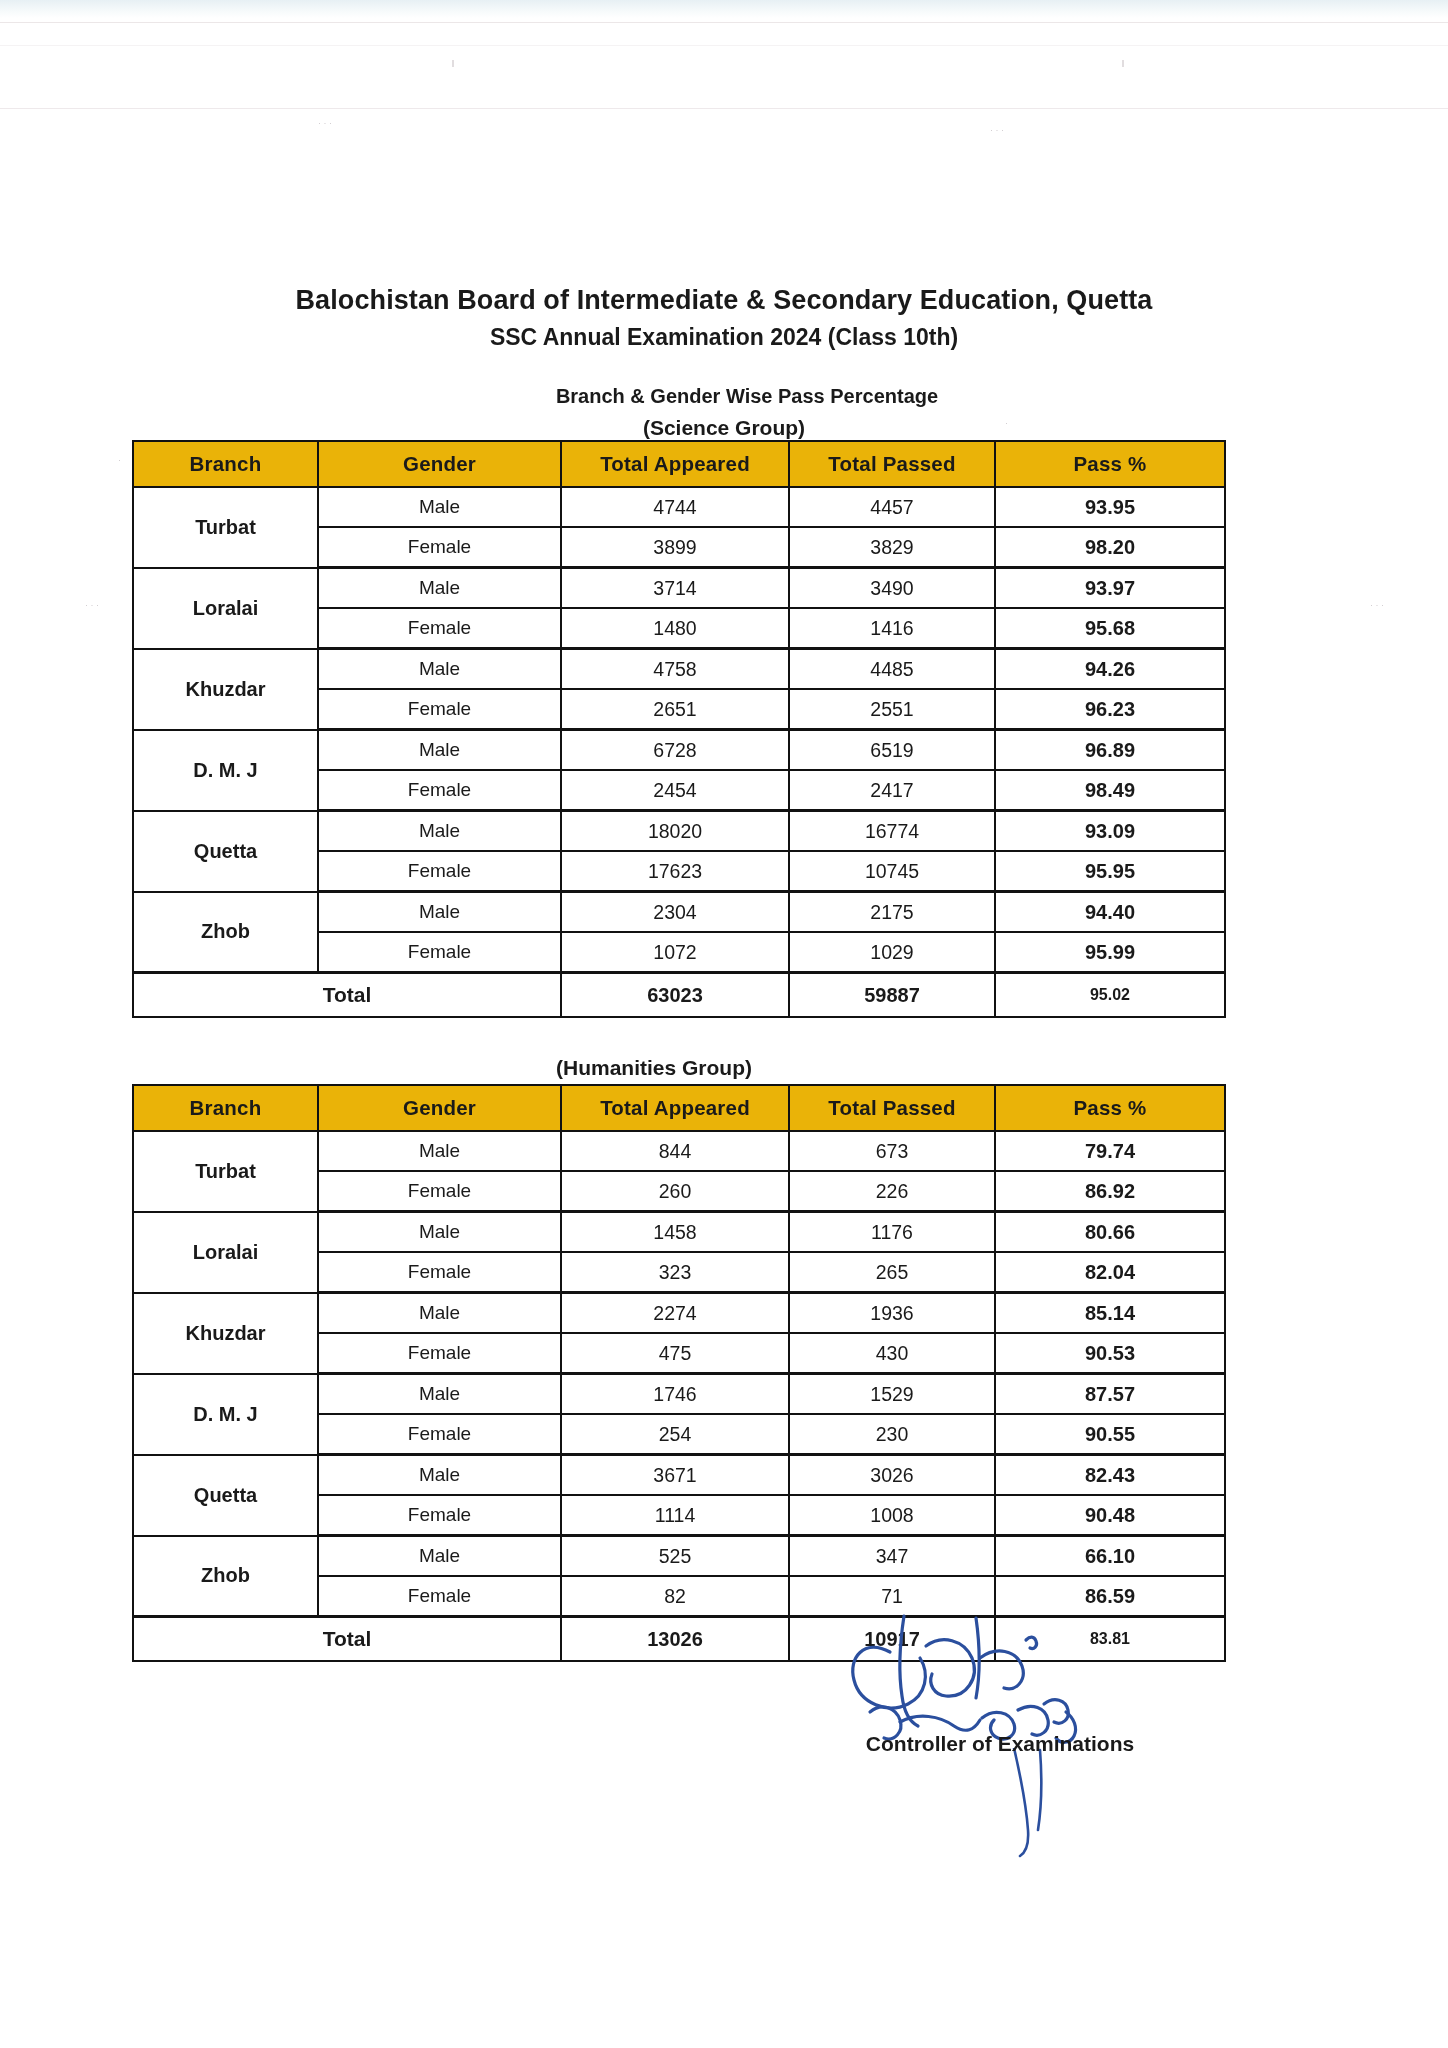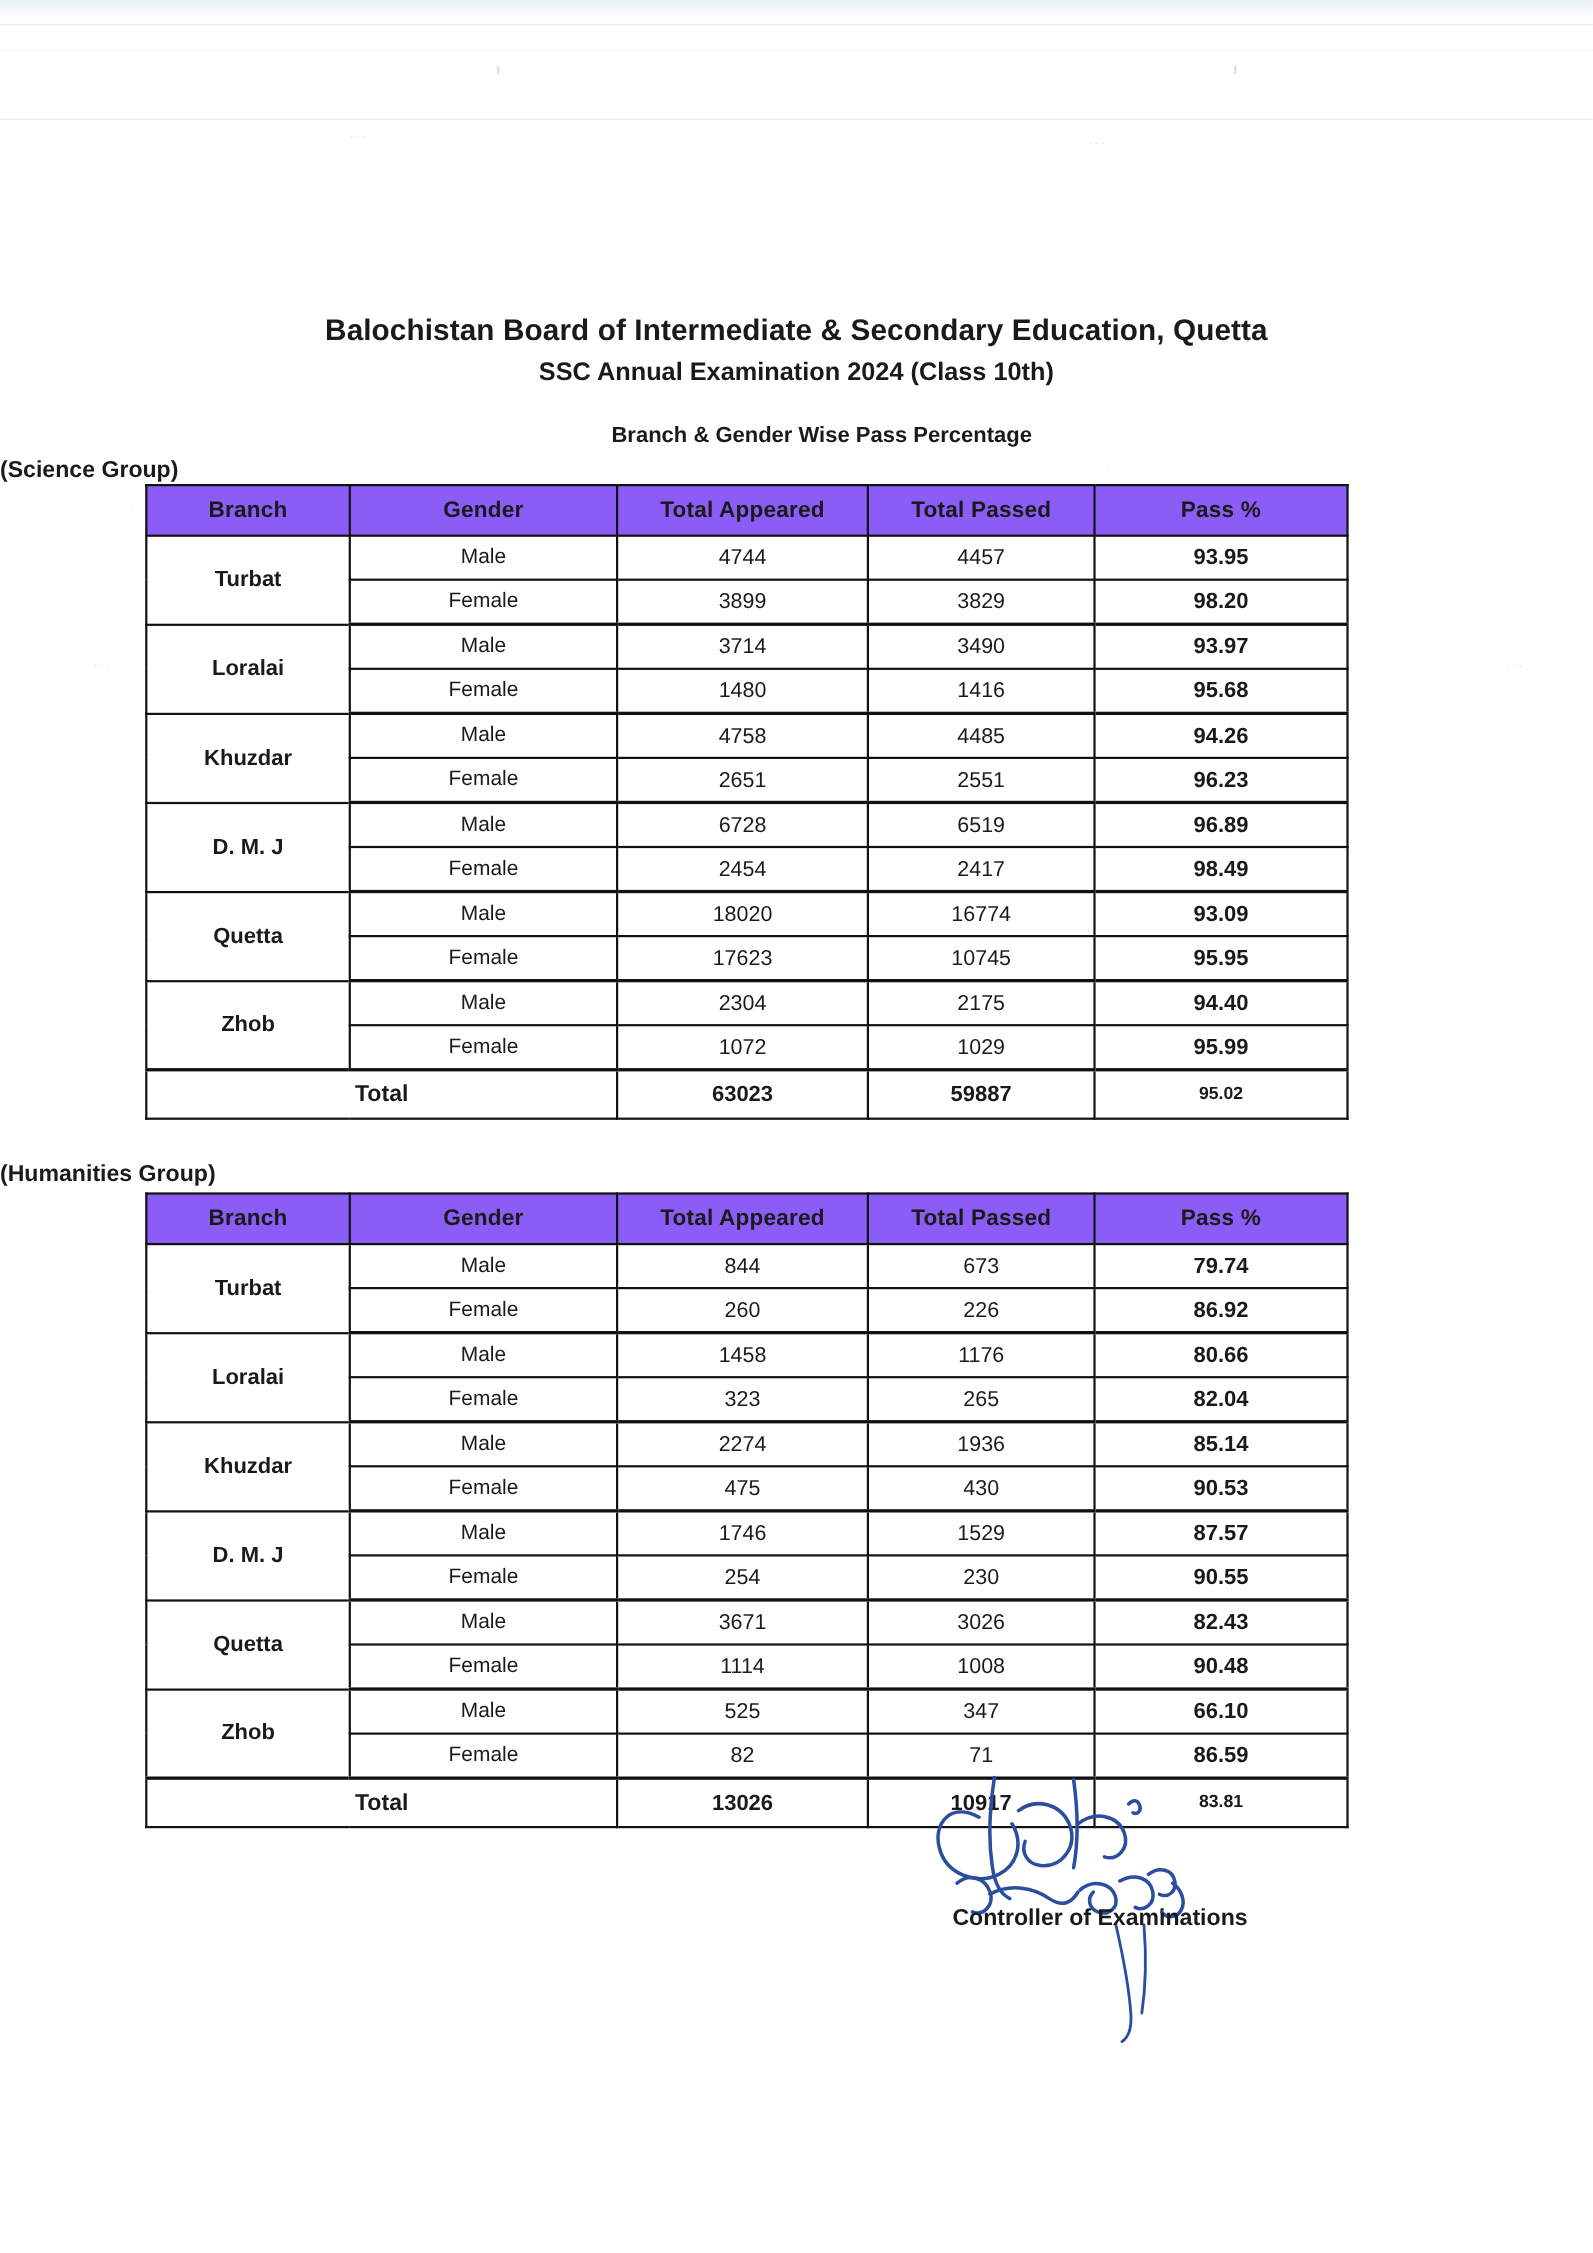--- a/index.html
+++ b/index.html
@@ -77,21 +77,21 @@
   .section-title {
     display: inline-block;
     font-size: 20px;
     font-weight: bold;
     text-underline-offset: 4px;
     padding-left: 46px;
   }
   .group-label {
     font-size: 21px;
     font-weight: bold;
-    text-align: left;
+    text-align: center;
     margin-top: 8px;
   }
 
   
   .table-block {
     position: absolute;
     left: 132px;
     width: 1092px;
   }
   #science-block { top: 440px; }
@@ -117,21 +117,21 @@
     text-align: center;
     vertical-align: middle;
   }
   .col-branch  { width: 185px; }
   .col-gender  { width: 243px; }
   .col-app     { width: 228px; }
   .col-pass    { width: 206px; }
   .col-pct     { width: 230px; }
 
   thead th {
-    background: #8b5cf6;
+    background: #eab308;
     font-size: 20.5px;
     font-weight: bold;
     height: 44px;
     letter-spacing: 0.2px;
   }
 
   td.branch-cell {
     font-size: 20px;
     font-weight: bold;
     border-right-width: 3px;

